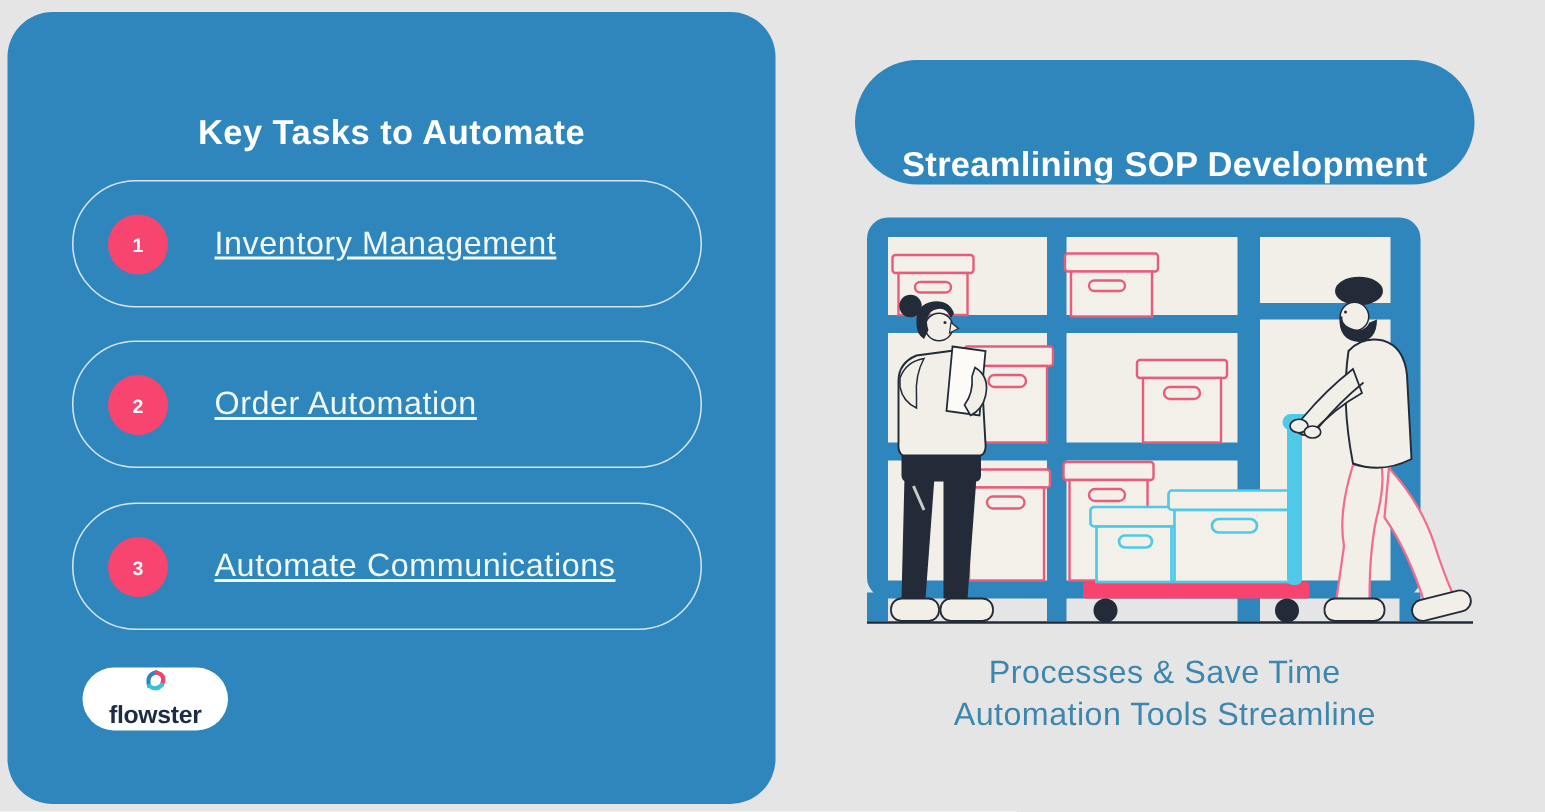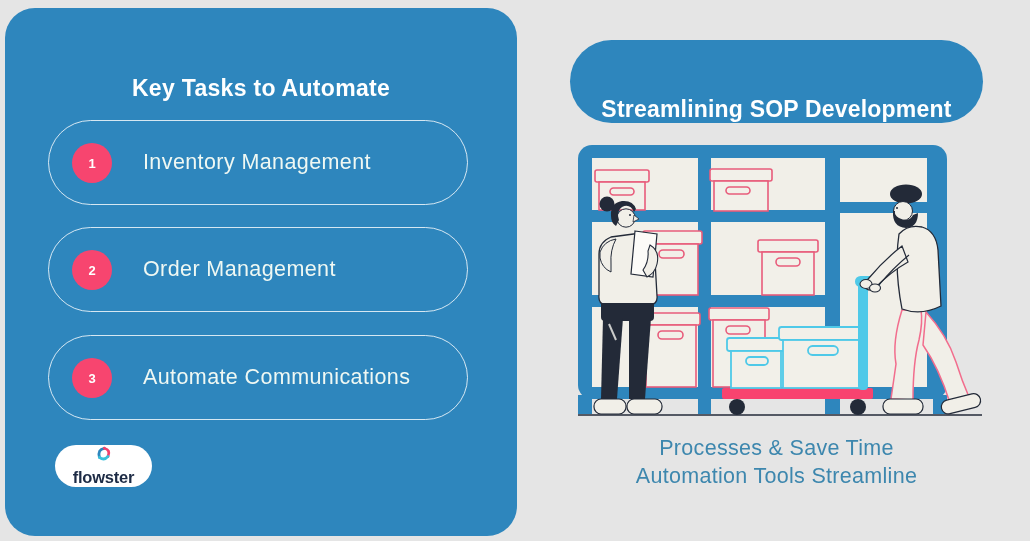--- a/index.html
+++ b/index.html
@@ -23,21 +23,21 @@
   .task-item.t1{top:112px}
   .task-item.t2{top:219px}
   .task-item.t3{top:327px}
   .task-num{
     position:absolute;left:23px;top:22px;width:40px;height:40px;border-radius:50%;
     background:#F7456F;color:#ffffff;font-size:13px;font-weight:700;
     display:flex;align-items:center;justify-content:center;
   }
   .task-label{
     position:absolute;left:94px;top:0;height:100%;display:flex;align-items:center;
-    color:#EFF8F3;font-size:21.5px;letter-spacing:.4px;white-space:nowrap;
+    color:#EFF8F3;font-size:21.5px;letter-spacing:.4px;white-space:nowrap;text-decoration:underline;
   }
   .logo-pill{
     position:absolute;left:50px;top:437px;width:97px;height:42px;border-radius:21px;
     background:#ffffff;display:flex;align-items:center;justify-content:center;gap:5px;flex-direction:column;
   }
   .logo-text{color:#1D2B45;font-size:16.5px;font-weight:700;letter-spacing:-.2px;}
   
   .header-pill{
     position:absolute;left:570px;top:40px;width:413px;height:83px;border-radius:42px;
     background:#2E86BD;display:flex;align-items:flex-end;justify-content:center;
@@ -56,21 +56,21 @@
 
   <section class="left-panel">
     <h1 class="panel-title">Key Tasks to Automate</h1>
 
     <div class="task-item t1">
       <span class="task-num">1</span>
       <span class="task-label">Inventory Management</span>
     </div>
     <div class="task-item t2">
       <span class="task-num">2</span>
-      <span class="task-label">Order Management</span>
+      <span class="task-label">Order Automation</span>
     </div>
     <div class="task-item t3">
       <span class="task-num">3</span>
       <span class="task-label">Automate Communications</span>
     </div>
 
     <div class="logo-pill">
       <svg width="21" height="21" viewBox="0 0 22 22">
         <g fill="none" stroke-width="3.4" stroke-linecap="round">
           <path d="M6,15 Q3.5,5.5 12,4" stroke="#2E86BD"></path>

